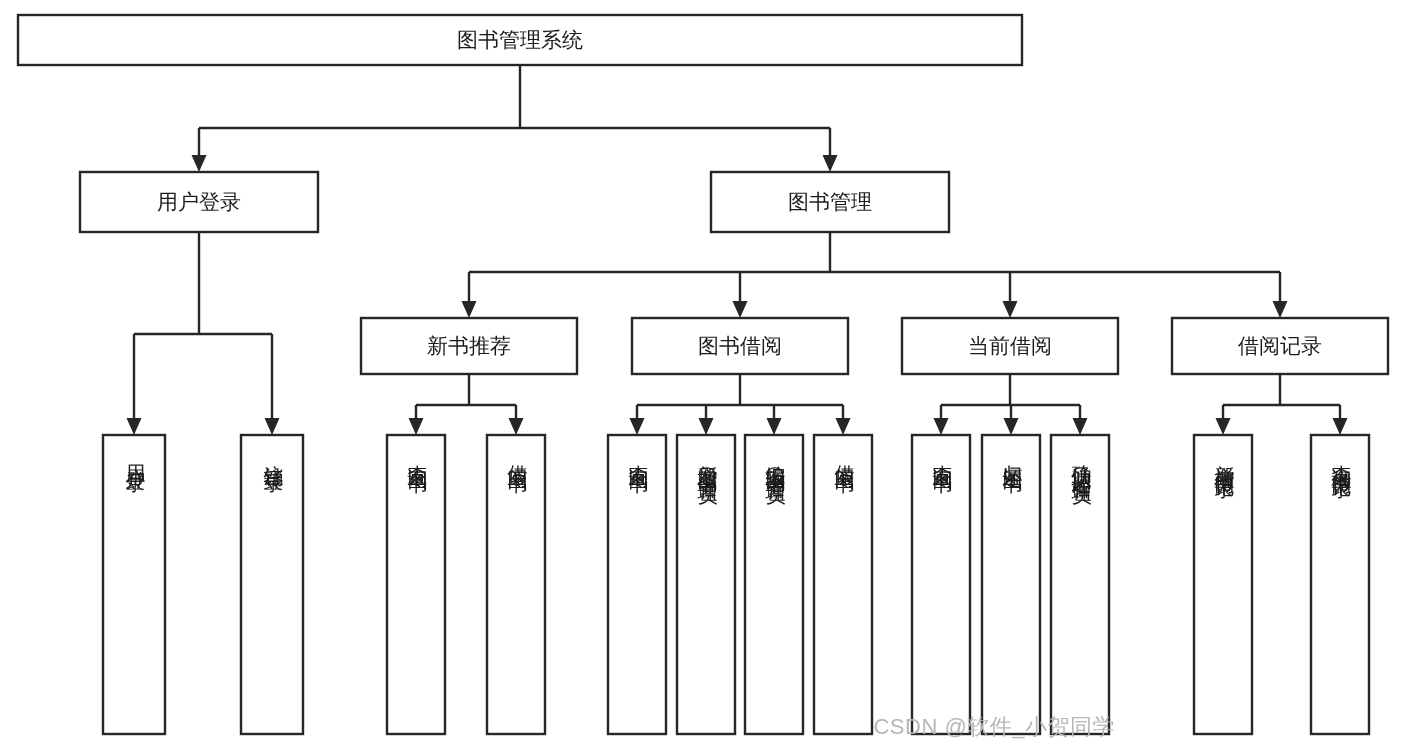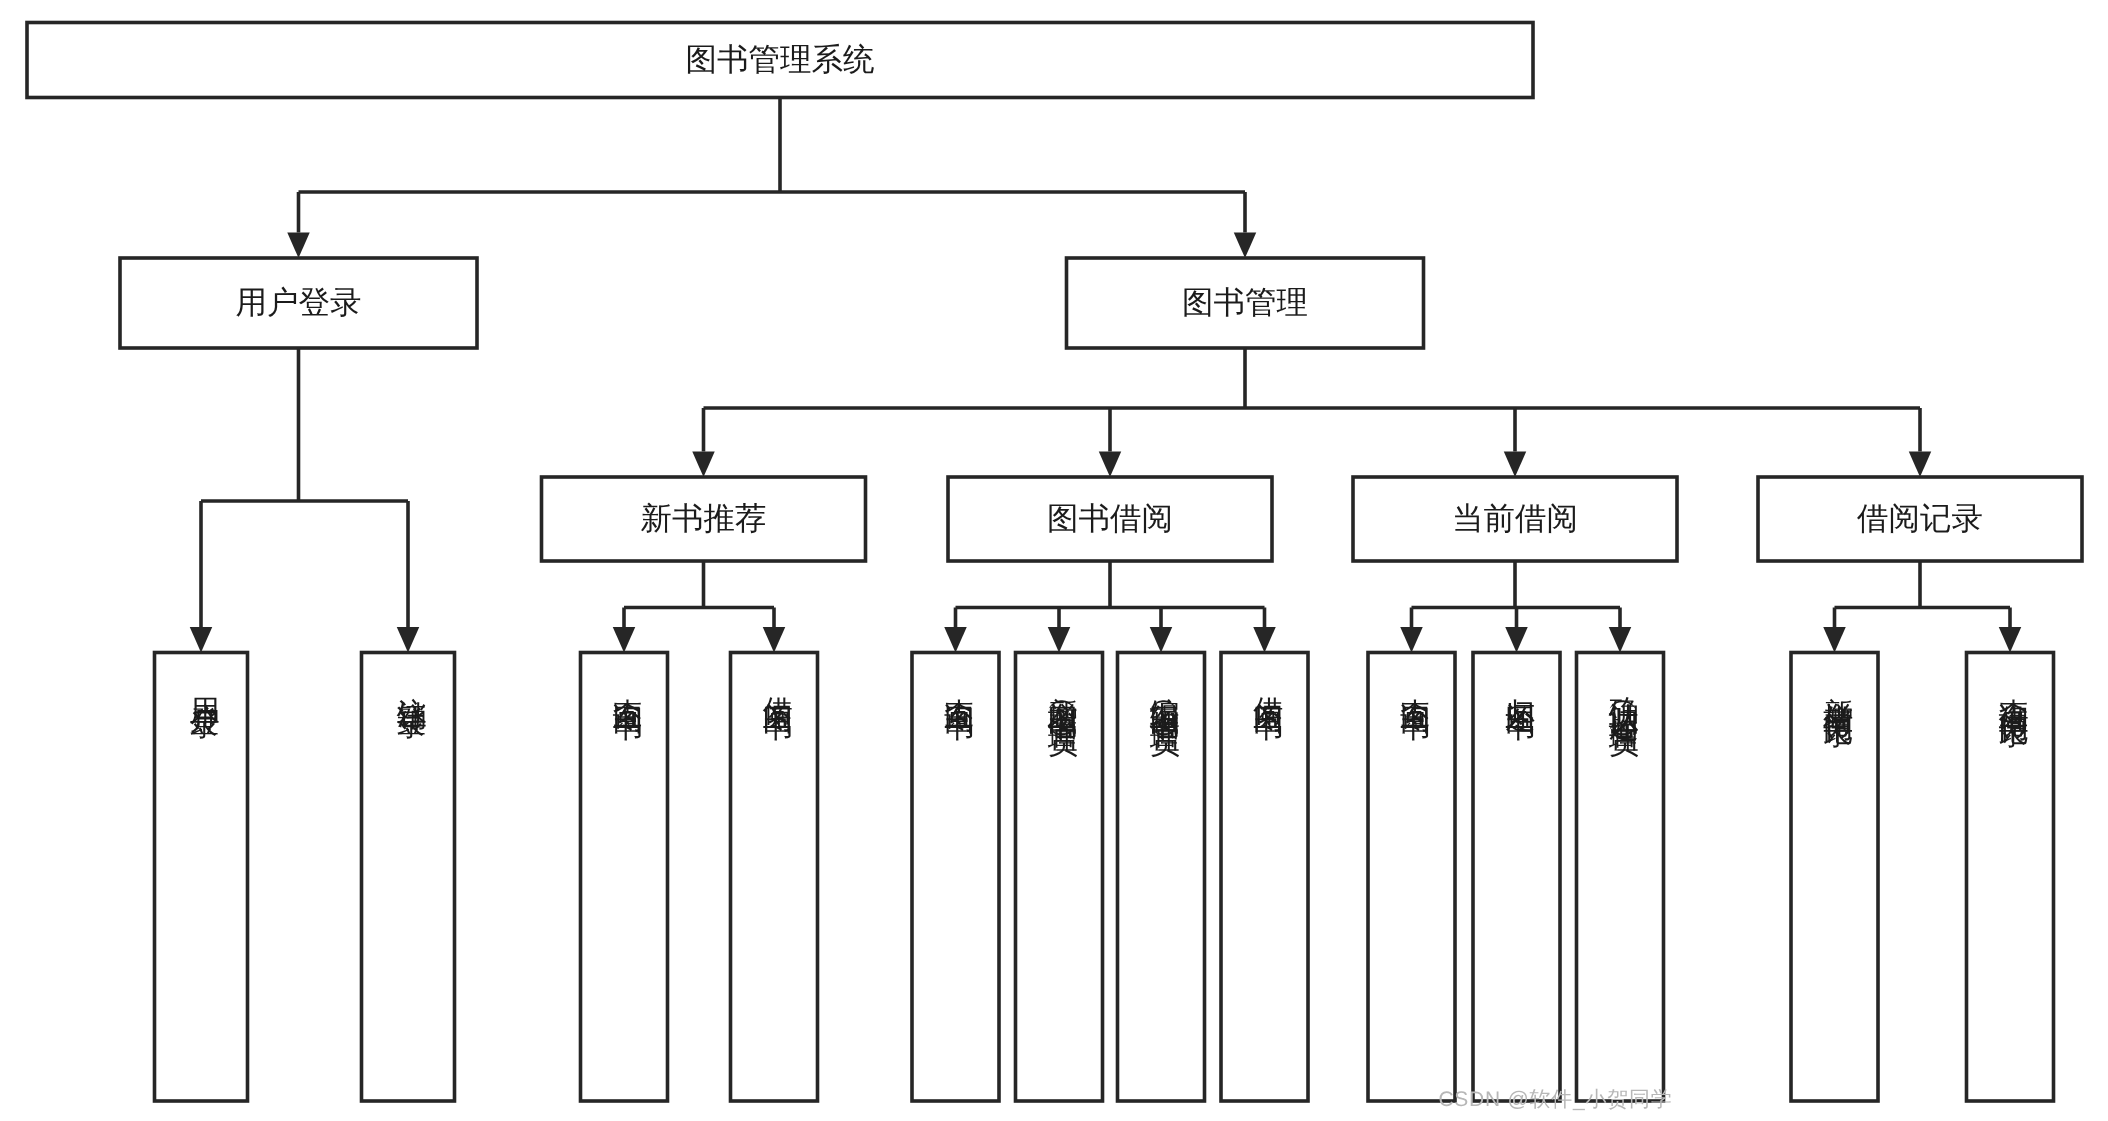--- a/index.html
+++ b/index.html
@@ -58,21 +58,21 @@
     letter-spacing: 3px;
     white-space: nowrap;
     text-align: start;
     pointer-events: none;
   }
   #watermark {
     position: absolute;
     right: 8px;
     bottom: 5px;
     font-family: "Liberation Sans", "DejaVu Sans", sans-serif;
-    font-size: 14px;
+    font-size: 22px;
     color: #b7b7b7;
     white-space: nowrap;
     letter-spacing: 0.5px;
   }
 </style>
 </head>
 <body>
 
 <div id="diagram-root">
 

